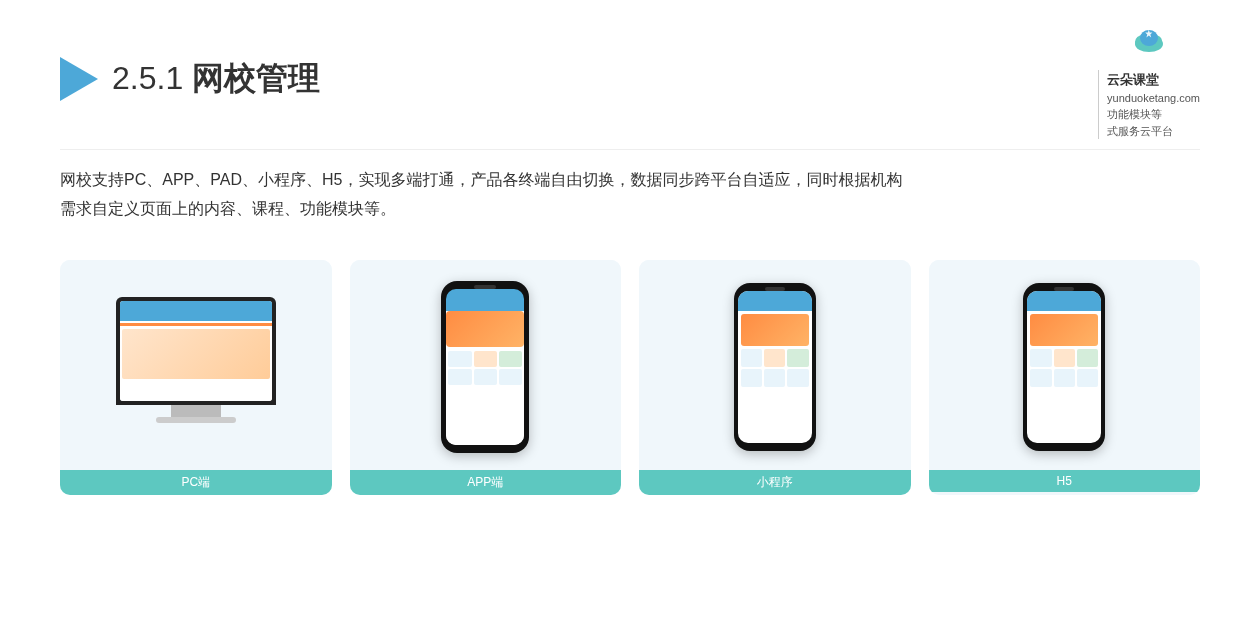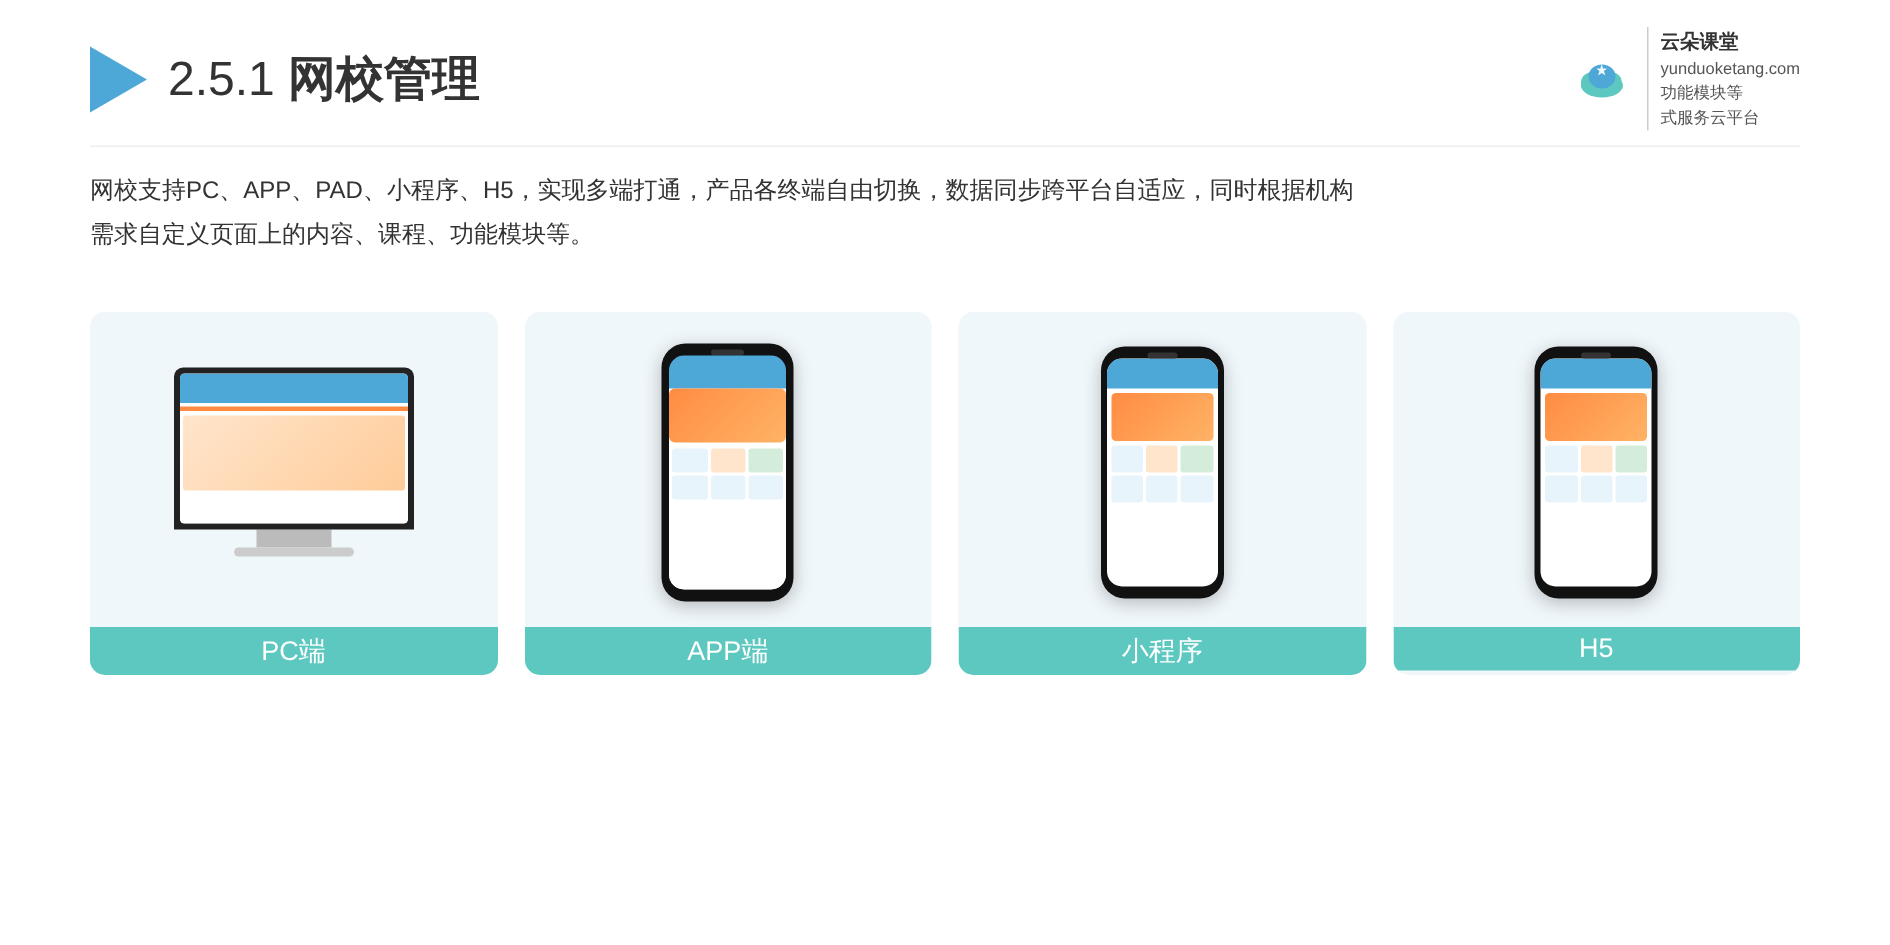--- a/index.html
+++ b/index.html
@@ -55,20 +55,21 @@
     .header-right {
       display: flex;
       align-items: center;
       gap: 10px;
     }
 
     .brand-logo {
       display: flex;
       align-items: center;
       gap: 8px;
+      flex-direction: column;
     }
 
     .brand-icon {
       width: 44px;
       height: 44px;
       display: flex;
       align-items: center;
       justify-content: center;
     }
 
@@ -126,21 +127,21 @@
       justify-content: center;
       padding: 16px 12px 12px;
       background: #f0f7fb;
     }
 
     .card-label {
       width: 100%;
       background: #5dc8c0;
       color: #fff;
       text-align: center;
-      font-size: 18px;
+      font-size: 12px;
       padding: 4px 0;
       font-weight: 500;
     }
 
     
     
     .pc-mockup {
       width: 160px;
       height: 140px;
       position: relative;

